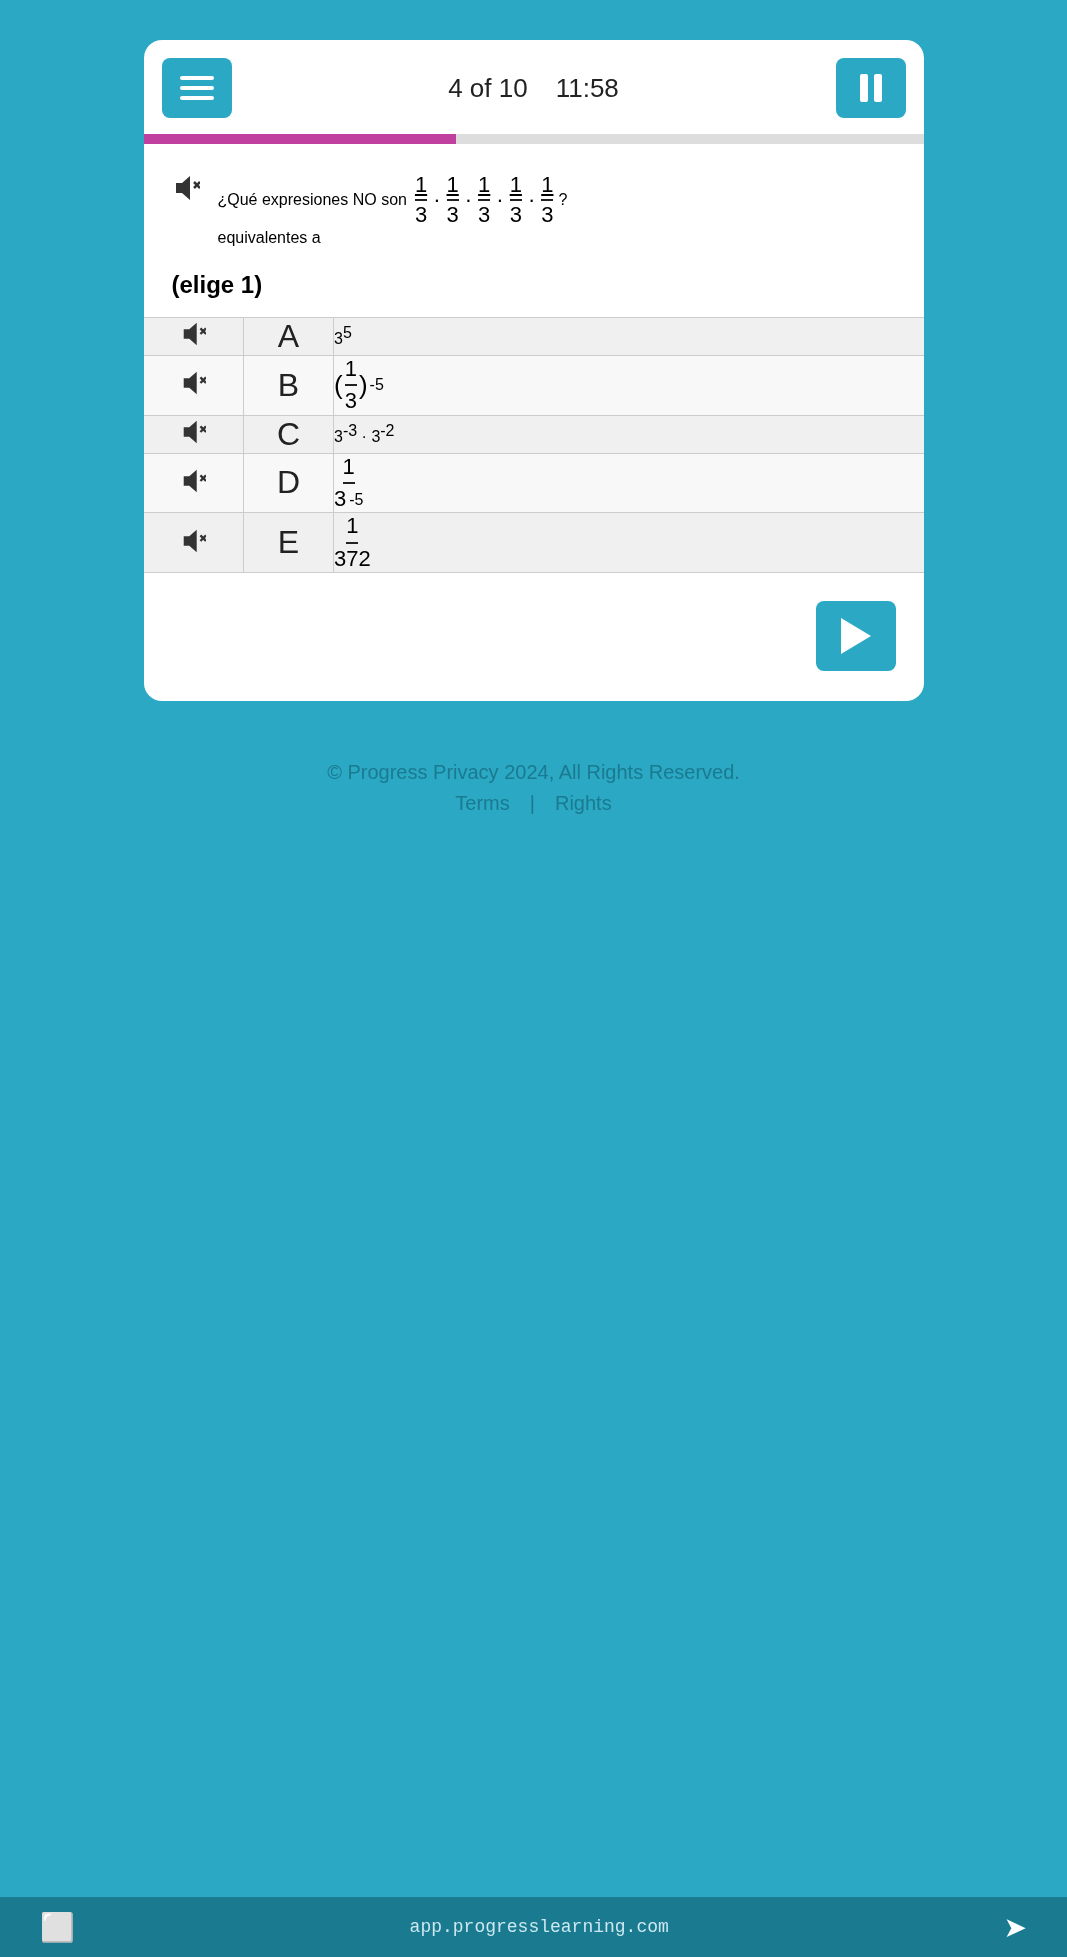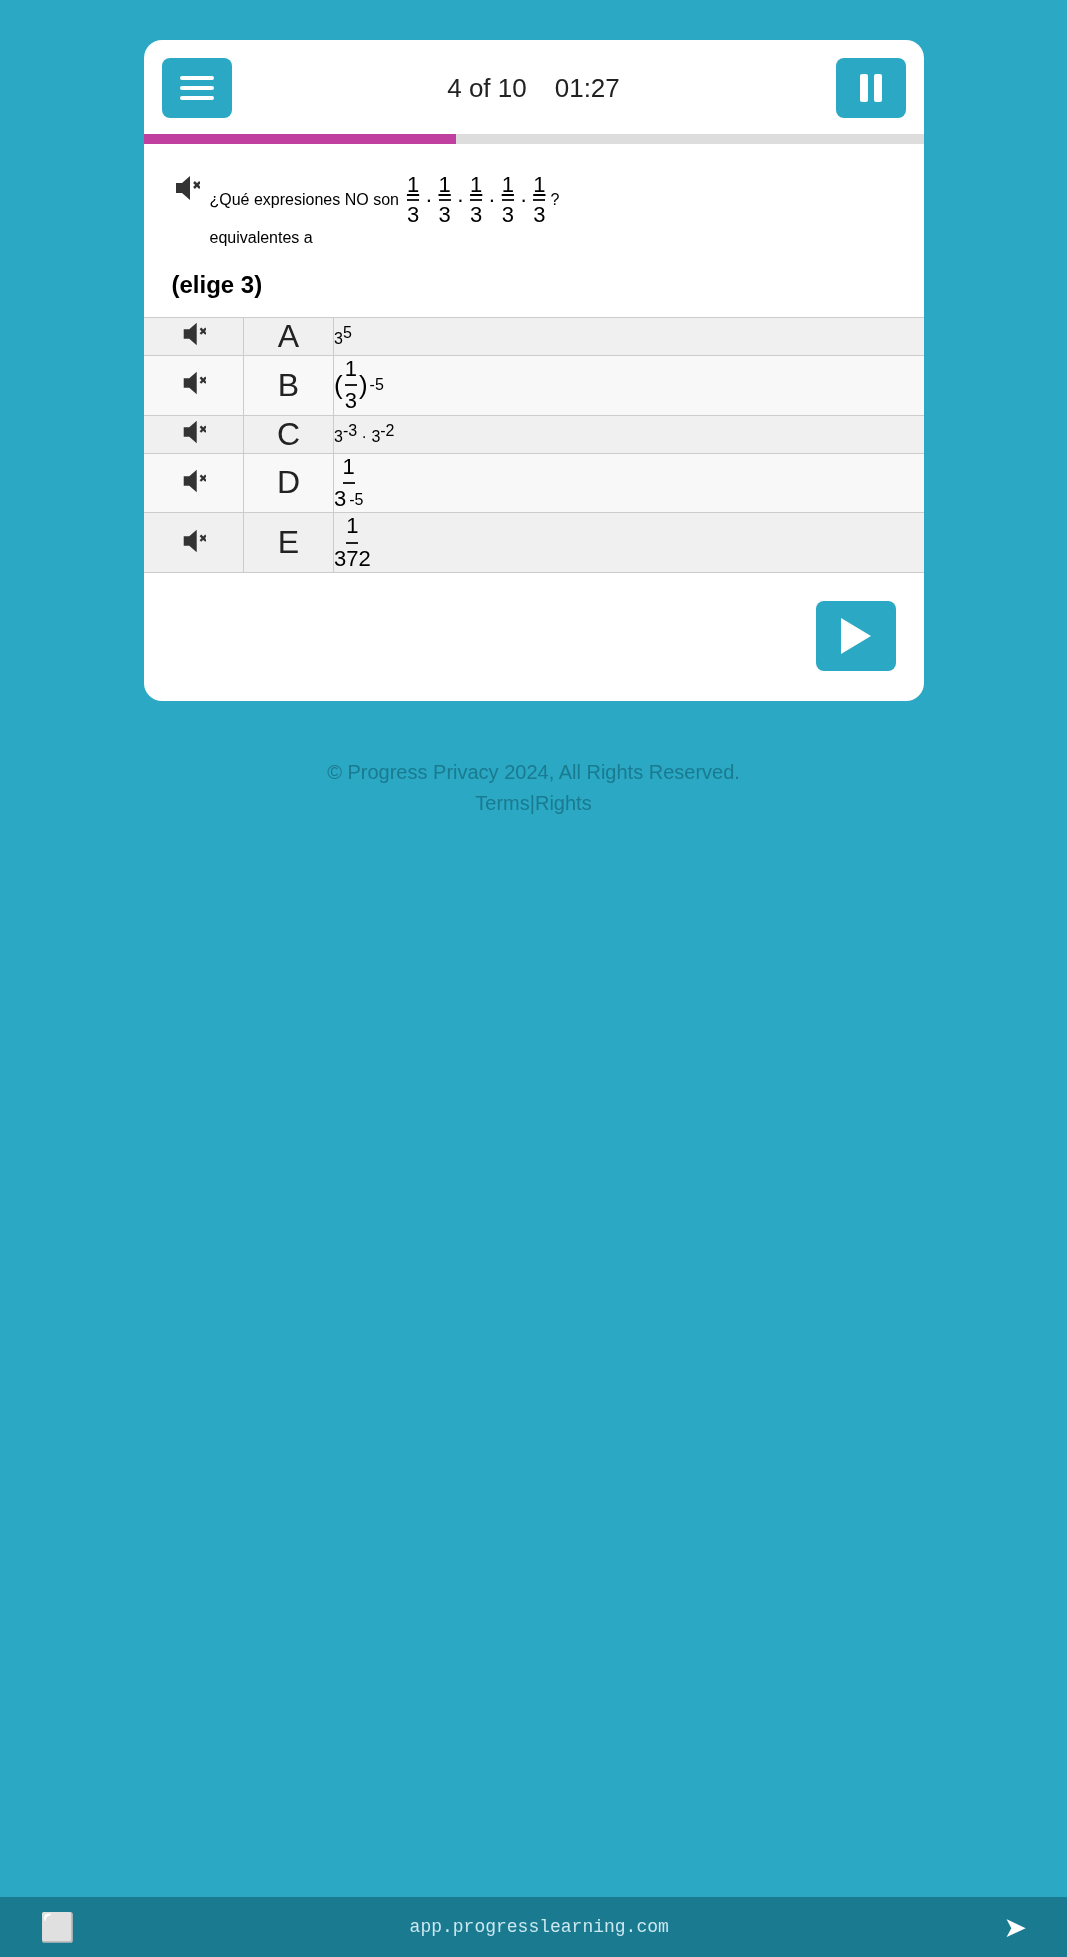--- a/index.html
+++ b/index.html
@@ -115,21 +115,21 @@
     }
 
     .sound-icon svg {
       width: 28px;
       height: 28px;
     }
 
     .question-main {
       display: flex;
       align-items: flex-start;
-      gap: 10px;
+      gap: 18px;
       flex-wrap: wrap;
     }
 
     .fraction-col {
       display: inline-flex;
       flex-direction: column;
       align-items: center;
       font-size: 22px;
       line-height: 1.2;
     }
@@ -266,20 +266,21 @@
       text-align: center;
       color: #1a7a90;
       font-size: 20px;
       padding-bottom: 10px;
     }
 
     .footer-links {
       margin-top: 8px;
       display: flex;
       justify-content: center;
+      gap: 20px;
       font-size: 20px;
     }
 
     .footer-links a {
       color: #1a7a90;
       text-decoration: none;
     }
 
     .footer-divider {
       color: #1a7a90;
@@ -350,21 +351,21 @@
 
   <div class="header">
     <button class="menu-btn">
       <span></span>
       <span></span>
       <span></span>
     </button>
 
     <div class="header-center">
       <span>4 of 10</span>
-      <span>01:27</span>
+      <span>11:58</span>
     </div>
 
     <button class="pause-btn">
       <div class="pause-icon">
         <div class="pause-bar"></div>
         <div class="pause-bar"></div>
       </div>
     </button>
   </div>
 
@@ -413,21 +414,21 @@
             <span>?</span>
           </span>
         </div>
         <div class="q-line2">
           <span>equivalentes a</span>
         </div>
       </div>
     </div>
   </div>
 
-  <div class="choose-label">(elige 3)</div>
+  <div class="choose-label">(elige 1)</div>
 
   <table class="options-table">
 
     <tbody>
         <tr class="option-row">
       <td class="option-sound">
         <span class="sound-x-icon">
           <svg width="26" height="26" viewBox="0 0 28 28">
             <polygon points="4,9 4,19 10,19 18,26 18,2 10,9" fill="#333"></polygon>
             <line x1="22" y1="8" x2="28" y2="14" stroke="#333" stroke-width="2.5"></line>

